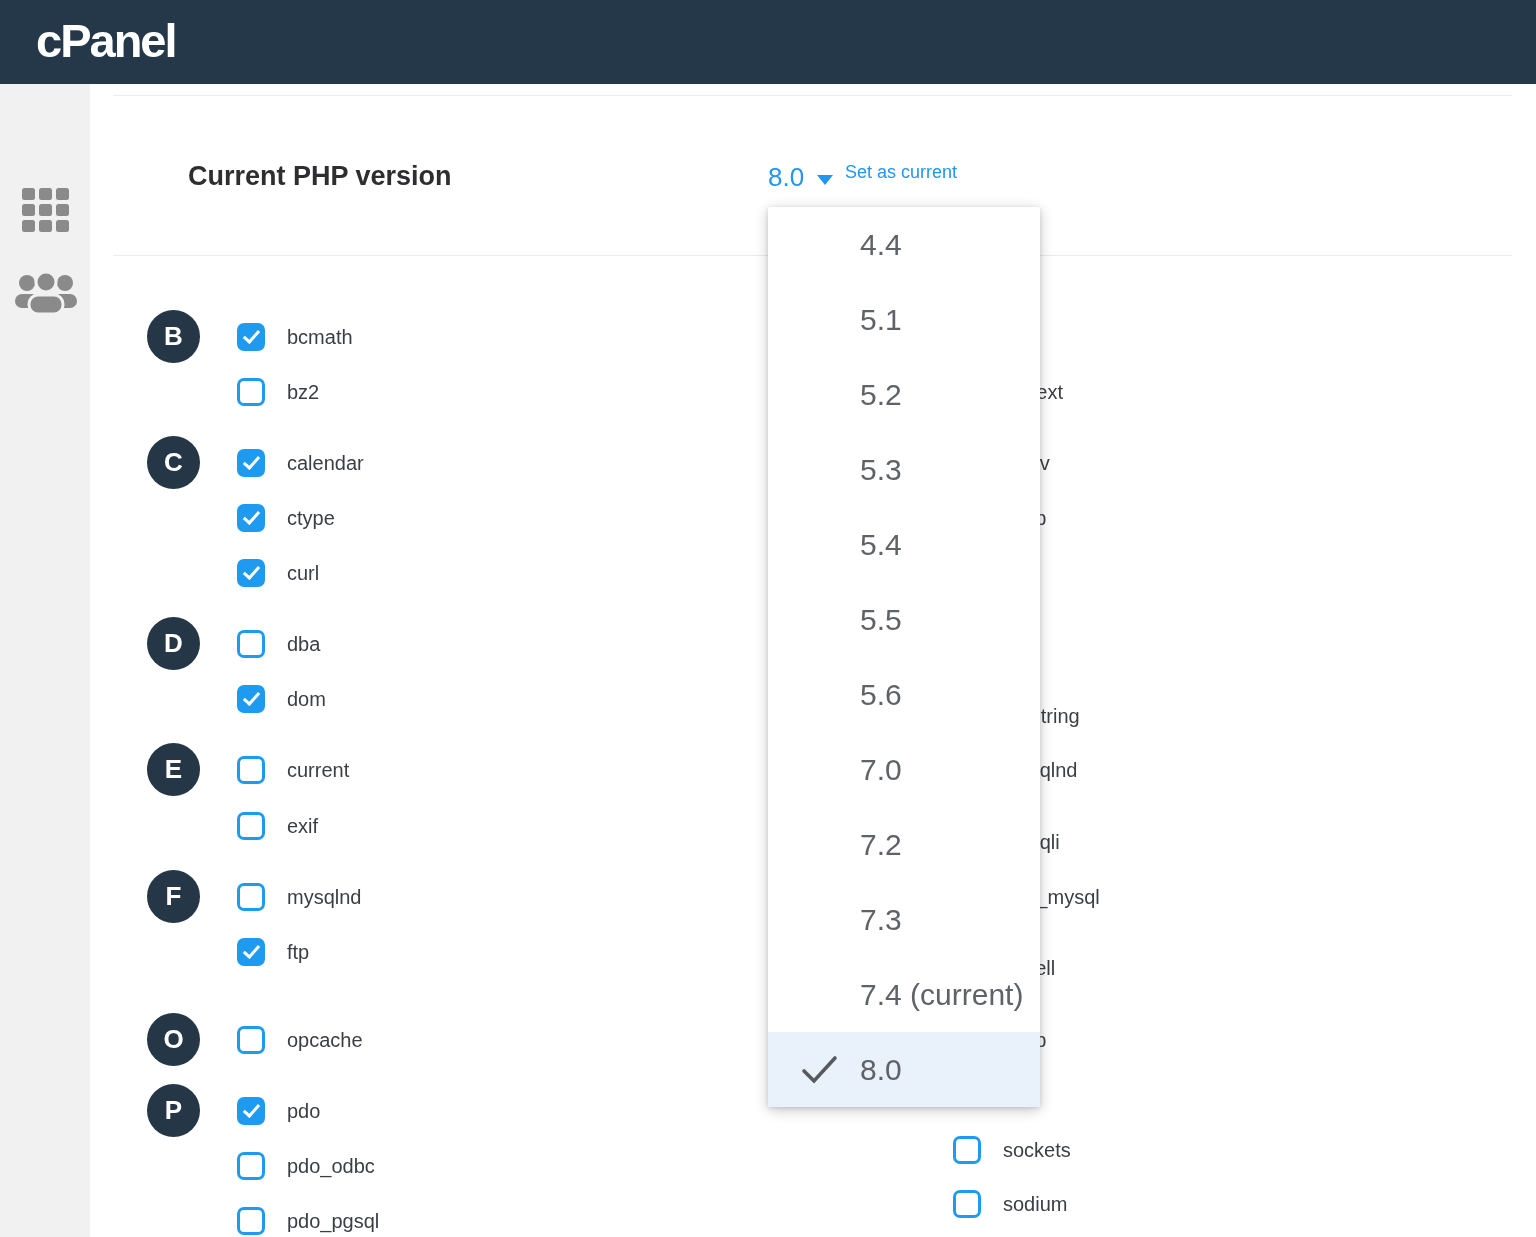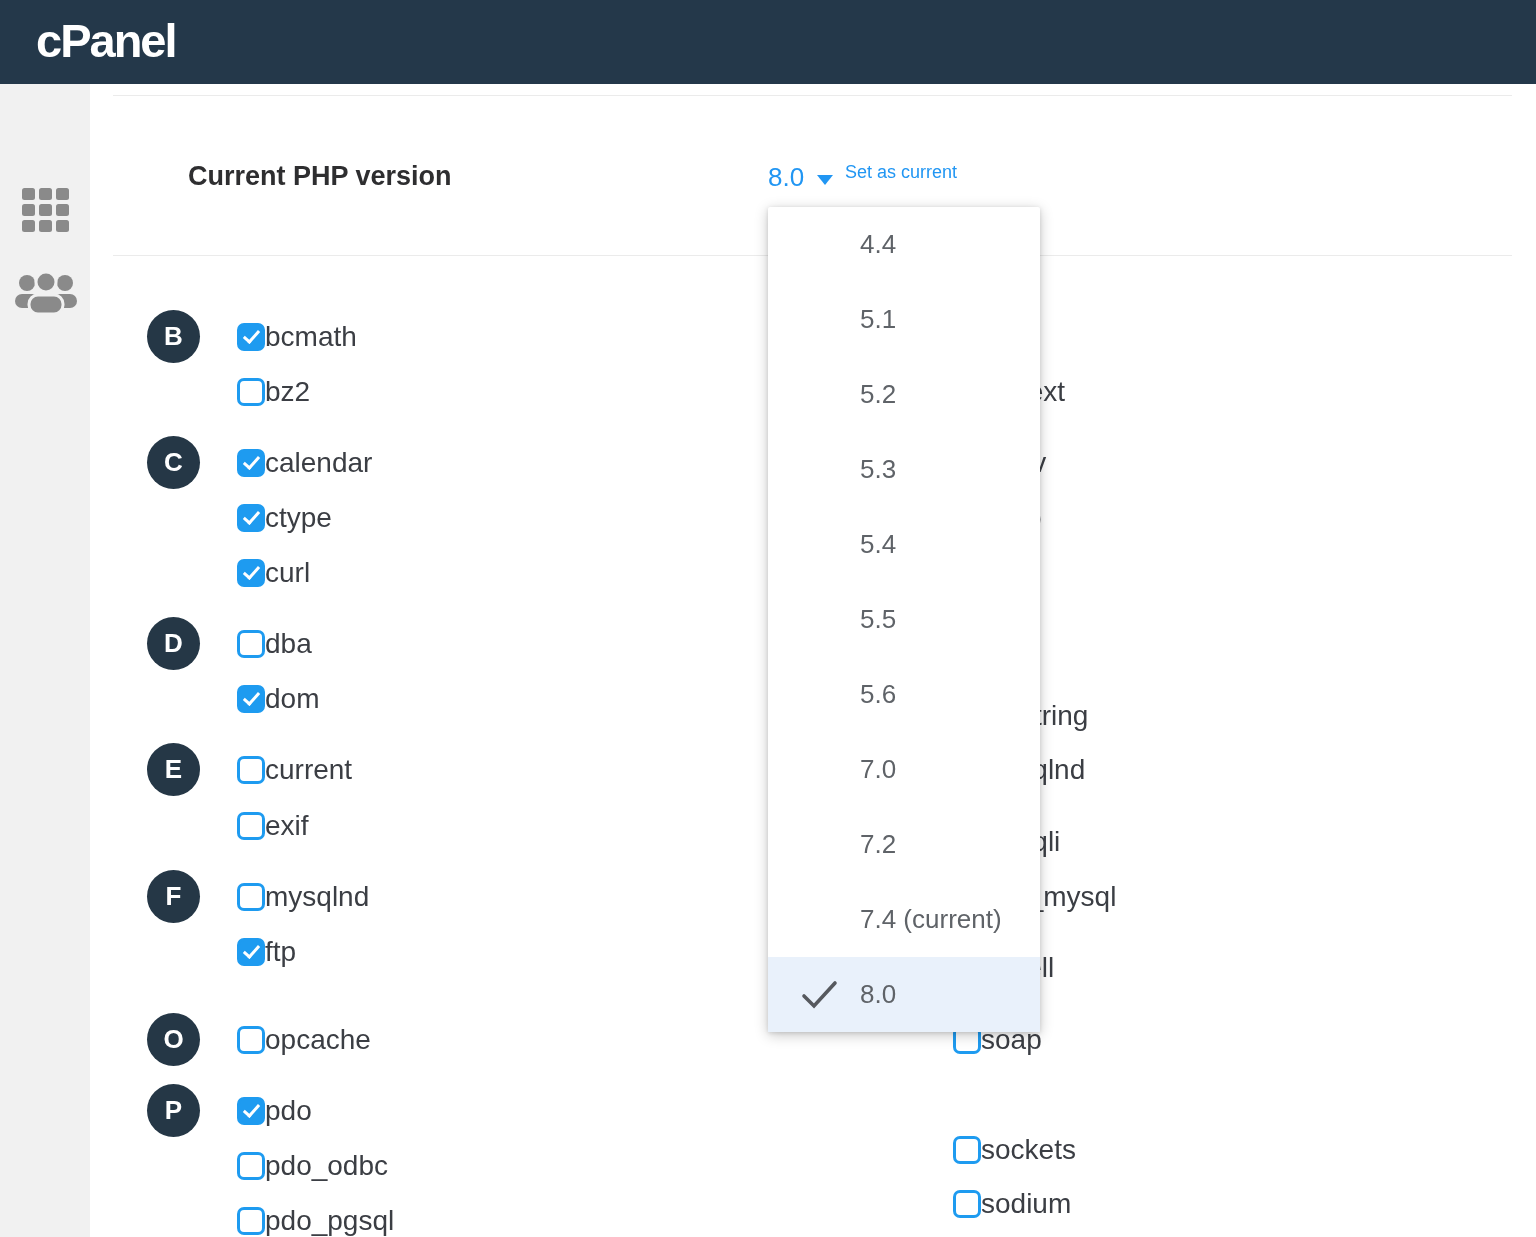--- a/index.html
+++ b/index.html
@@ -41,30 +41,30 @@
   .ext-row.leftcol{left:237px;}
   .cb{
     position:relative;width:22px;height:22px;flex:0 0 auto;
     border:3px solid #1e9bf0;border-radius:7px;background:#ffffff;cursor:pointer;
   }
   .cb.checked{background:#1e9bf0;}
   .cb.checked::after{
     content:"";position:absolute;left:7px;top:1px;width:6px;height:13px;
     border:solid #ffffff;border-width:0 3px 3px 0;transform:rotate(42deg);
   }
-  .ext-label{margin-left:0;font-size:28px;color:#3b3e44;white-space:nowrap;text-align:center;}
+  .ext-label{margin-left:22px;font-size:20px;color:#3b3e44;white-space:nowrap;text-align:center;}
   
   .dd-menu{
     position:absolute;left:768px;top:207px;width:272px;z-index:10;
     background:#ffffff;border-radius:2px;
     box-shadow:0 3px 14px rgba(0,0,0,0.22), 0 1px 4px rgba(0,0,0,0.12);
   }
   .dd-item{
     position:relative;height:75px;display:flex;align-items:center;
-    padding-left:92px;font-size:26px;color:#5f6368;cursor:pointer;box-sizing:border-box;
+    padding-left:92px;font-size:30px;color:#5f6368;cursor:pointer;box-sizing:border-box;
   }
   .dd-item.selected{background:#e9f1fb;}
   .dd-check{position:absolute;left:33px;top:22px;width:38px;height:32px;}
 </style>
 </head>
 <body>
 
 <div class="navbar">
   <div class="logo">cPanel</div>
 </div>
@@ -240,20 +240,23 @@
   <div class="dd-item">
       <span>5.6</span>
     </div>
   <div class="dd-item">
       <span>7.0</span>
     </div>
   <div class="dd-item">
       <span>7.2</span>
     </div>
   <div class="dd-item">
+      <span>7.3</span>
+    </div>
+  <div class="dd-item">
       <span>7.4 (current)</span>
     </div>
   <div class="dd-item selected">
     <span class="dd-check">
       <svg width="38" height="32" viewBox="0 0 38 32">
           <polyline points="3,17 13,27 34,4" fill="none" stroke="#56595e" stroke-width="3.6" stroke-linecap="round"></polyline>
         </svg>
     </span>
     <span>8.0</span>
   </div>

